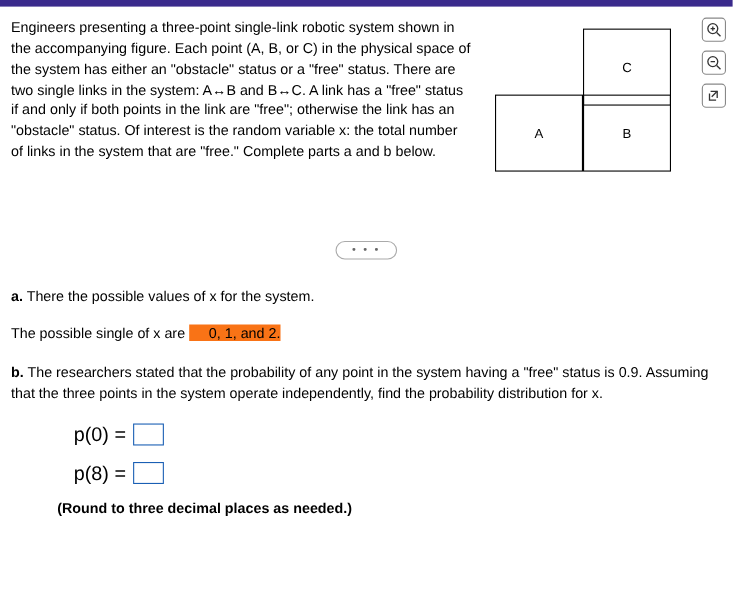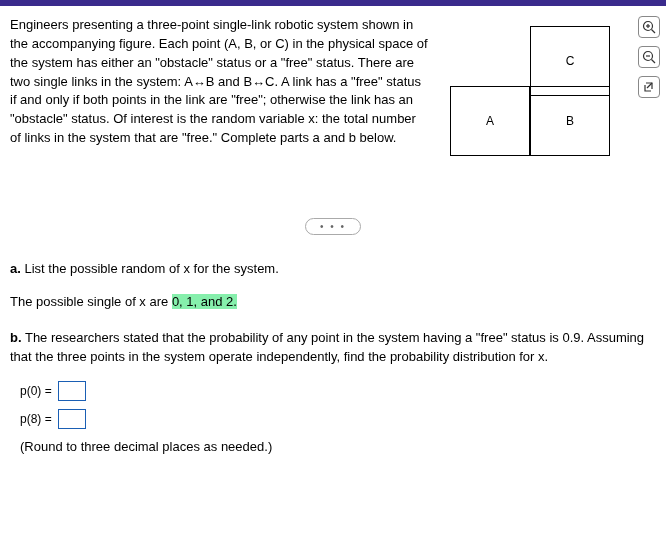--- a/index.html
+++ b/index.html
@@ -80,44 +80,48 @@
     }
     .part-a, .part-b {
       margin-bottom: 16px;
       line-height: 1.5;
     }
     .part-label { font-weight: bold; }
     .answer-line {
       margin-top: 14px;
     }
     .highlighted {
-      background: #86efac;
+      background: #f97316;
+      padding-left: 18px;
     }
     .prob-table {
       margin-top: 14px;
       margin-left: 10px;
     }
     .prob-row {
       display: flex;
       align-items: center;
       gap: 6px;
       margin-bottom: 8px;
     }
     .prob-label {
-      font-size: 12px;
+      font-size: 18px;
+      margin-left: 47px;
     }
     .prob-input {
       width: 28px;
       height: 20px;
       border: 1px solid #1a5fb4;
       text-align: center;
       font-size: 12px;
     }
     .round-note {
+      margin-left: 32px;
       margin-top: 2px;
+      font-weight: bold;
     }
   </style>
 </head>
 <body>
 
 <div class="content">
   <div class="problem-text">Engineers presenting a three-point single-link robotic system shown in the accompanying figure. Each point (A, B, or C) in the physical space of the system has either an "obstacle" status or a "free" status. There are two single links in the system: A↔B and B↔C. A link has a "free" status if and only if both points in the link are "free"; otherwise the link has an "obstacle" status. Of interest is the random variable x: the total number of links in the system that are "free." Complete parts a and b below.</div>
 
   <div class="figure-area">
     <div class="cell cell-c">C</div>
@@ -149,21 +153,21 @@
       </svg>
     </div>
   </div>
 
   <div class="divider">
     <span class="divider-pill">• • •</span>
   </div>
 
   <div class="part-a">
     <span class="part-label">a.</span>
-    <span>List the possible random of x for the system.</span>
+    <span>There the possible values of x for the system.</span>
     <div class="answer-line">
       <span>The possible single of x are </span><span class="highlighted">0, 1, and 2.</span>
     </div>
   </div>
 
   <div class="part-b">
     <span class="part-label">b.</span>
     <span>The researchers stated that the probability of any point in the system having a "free" status is 0.9. Assuming that the three points in the system operate independently, find the probability distribution for x.</span>
 
     <div class="prob-table">

